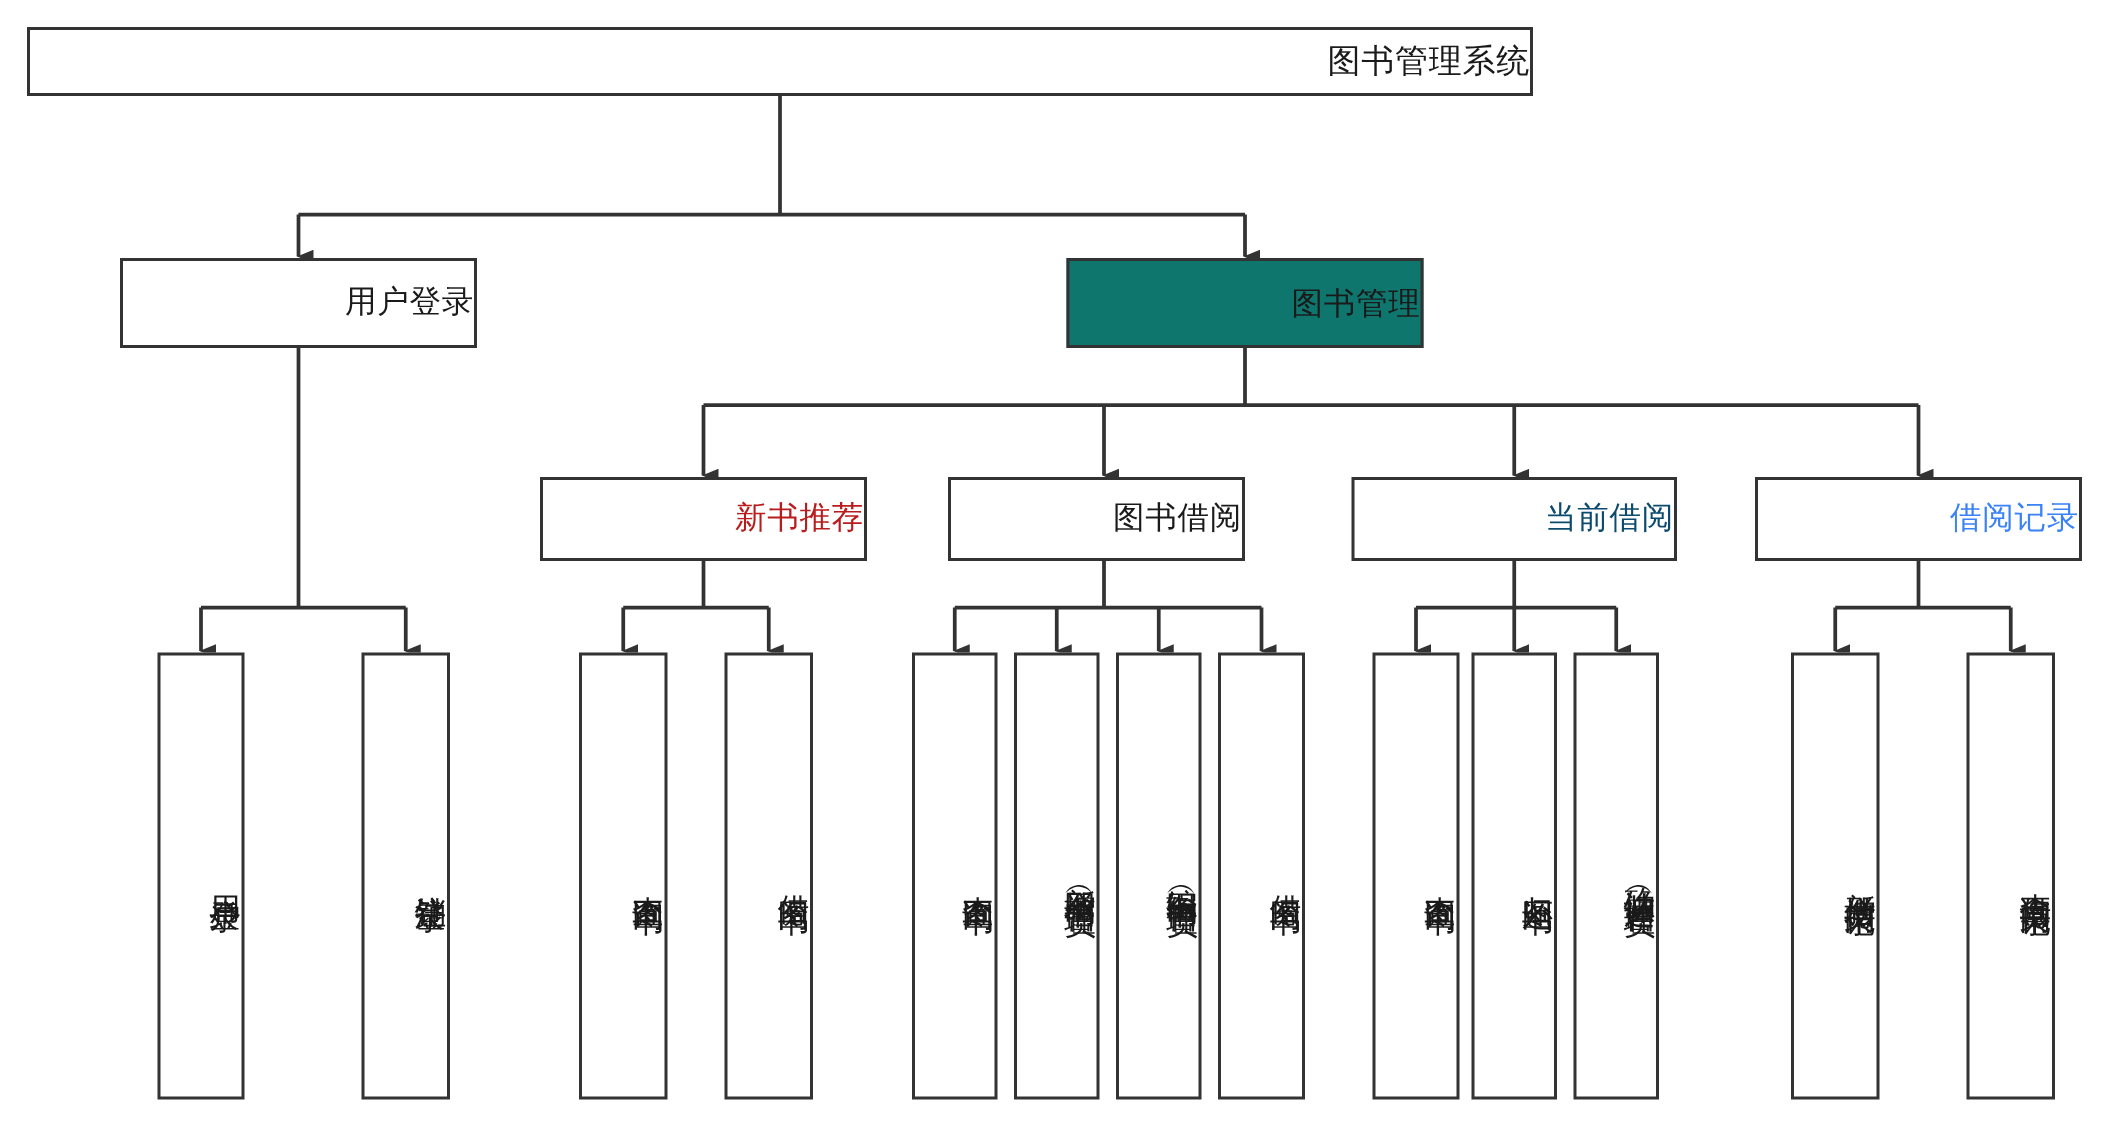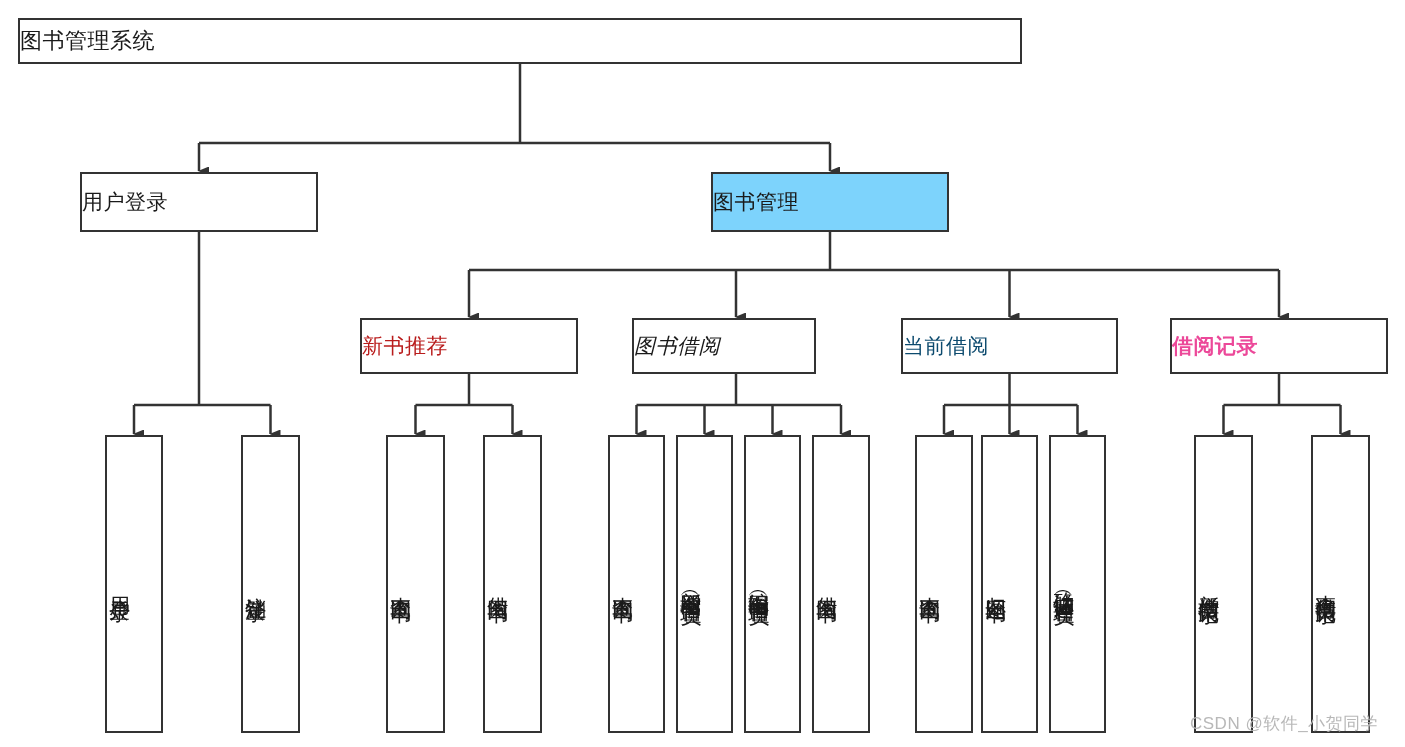--- a/index.html
+++ b/index.html
@@ -25,21 +25,21 @@
     width: 1405px;
     height: 747px;
   }
   .node-box {
     position: absolute;
     box-sizing: border-box;
     background: #ffffff;
     border: 2.5px solid #333333;
     display: flex;
     align-items: center;
-    justify-content: flex-start;
+    justify-content: flex-end;
     overflow: hidden;
   }
   .node-label {
     color: #1a1a1a;
     text-align: center;
     line-height: 1.18;
     letter-spacing: 0.5px;
     white-space: nowrap;
   }
   .node-box.horizontal .node-label {
@@ -111,34 +111,34 @@
       </g>
   </svg>
 
   <div id="node-layer">
       <div class="node-box horizontal root" style="left: 18px; top: 18px; width: 1004px; height: 46px; border-color: rgb(51, 51, 51); background: rgb(255, 255, 255);">
         <span class="node-label" style="color: rgb(26, 26, 26);">图书管理系统</span>
       </div>
       <div class="node-box horizontal" style="left: 80px; top: 172px; width: 238px; height: 60px; border-color: rgb(51, 51, 51); background: rgb(255, 255, 255);">
         <span class="node-label" style="color: rgb(26, 26, 26);">用户登录</span>
       </div>
-      <div class="node-box horizontal" style="left: 711px; top: 172px; width: 238px; height: 60px; border-color: rgb(51, 51, 51); background: #7dd3fc; font-family: Liberation Serif, serif;">
+      <div class="node-box horizontal" style="left: 711px; top: 172px; width: 238px; height: 60px; border-color: rgb(51, 51, 51); background: #0f766e; font-family: Liberation Serif, serif;">
         <span class="node-label" style="color: rgb(26, 26, 26);">图书管理</span>
       </div>
       <div class="node-box horizontal" style="left: 360px; top: 318px; width: 218px; height: 56px; border-color: rgb(51, 51, 51); background: rgb(255, 255, 255);">
         <span class="node-label" style="color: #b91c1c;">新书推荐</span>
       </div>
-      <div class="node-box horizontal" style="left: 632px; top: 318px; width: 184px; height: 56px; border-color: rgb(51, 51, 51); background: rgb(255, 255, 255); font-style: italic;">
+      <div class="node-box horizontal" style="left: 632px; top: 318px; width: 198px; height: 56px; border-color: rgb(51, 51, 51); background: rgb(255, 255, 255);">
         <span class="node-label" style="color: rgb(26, 26, 26);">图书借阅</span>
       </div>
       <div class="node-box horizontal" style="left: 901px; top: 318px; width: 217px; height: 56px; border-color: rgb(51, 51, 51); background: rgb(255, 255, 255);">
         <span class="node-label" style="color: #0c4a6e;">当前借阅</span>
       </div>
       <div class="node-box horizontal" style="left: 1170px; top: 318px; width: 218px; height: 56px; border-color: rgb(51, 51, 51); background: rgb(255, 255, 255);">
-        <span class="node-label" style="color: #ec4899; font-weight: bold;">借阅记录</span>
+        <span class="node-label" style="color: #3b82f6;">借阅记录</span>
       </div>
       <div class="node-box vertical" style="left: 105px; top: 435px; width: 58px; height: 298px; border-color: rgb(51, 51, 51); background: rgb(255, 255, 255);">
         <span class="node-label" style="color: rgb(26, 26, 26);">用户登录</span>
       </div>
       <div class="node-box vertical" style="left: 241px; top: 435px; width: 59px; height: 298px; border-color: rgb(51, 51, 51); background: rgb(255, 255, 255);">
         <span class="node-label" style="color: rgb(26, 26, 26);">注销登录</span>
       </div>
       <div class="node-box vertical" style="left: 386px; top: 435px; width: 59px; height: 298px; border-color: rgb(51, 51, 51); background: rgb(255, 255, 255);">
         <span class="node-label" style="color: rgb(26, 26, 26);">查询图书</span>
       </div>
@@ -167,14 +167,13 @@
         <span class="node-label" style="color: rgb(26, 26, 26);">确认归还（管理员）</span>
       </div>
       <div class="node-box vertical" style="left: 1194px; top: 435px; width: 59px; height: 298px; border-color: rgb(51, 51, 51); background: rgb(255, 255, 255);">
         <span class="node-label" style="color: rgb(26, 26, 26);">新增借阅记录</span>
       </div>
       <div class="node-box vertical" style="left: 1311px; top: 435px; width: 59px; height: 298px; border-color: rgb(51, 51, 51); background: rgb(255, 255, 255);">
         <span class="node-label" style="color: rgb(26, 26, 26);">查询借阅记录</span>
       </div>
     </div>
 
-  <div class="watermark" style="left:1190px; top:712px;">CSDN @软件_小贺同学</div>
 </div>
 
 </body></html>

